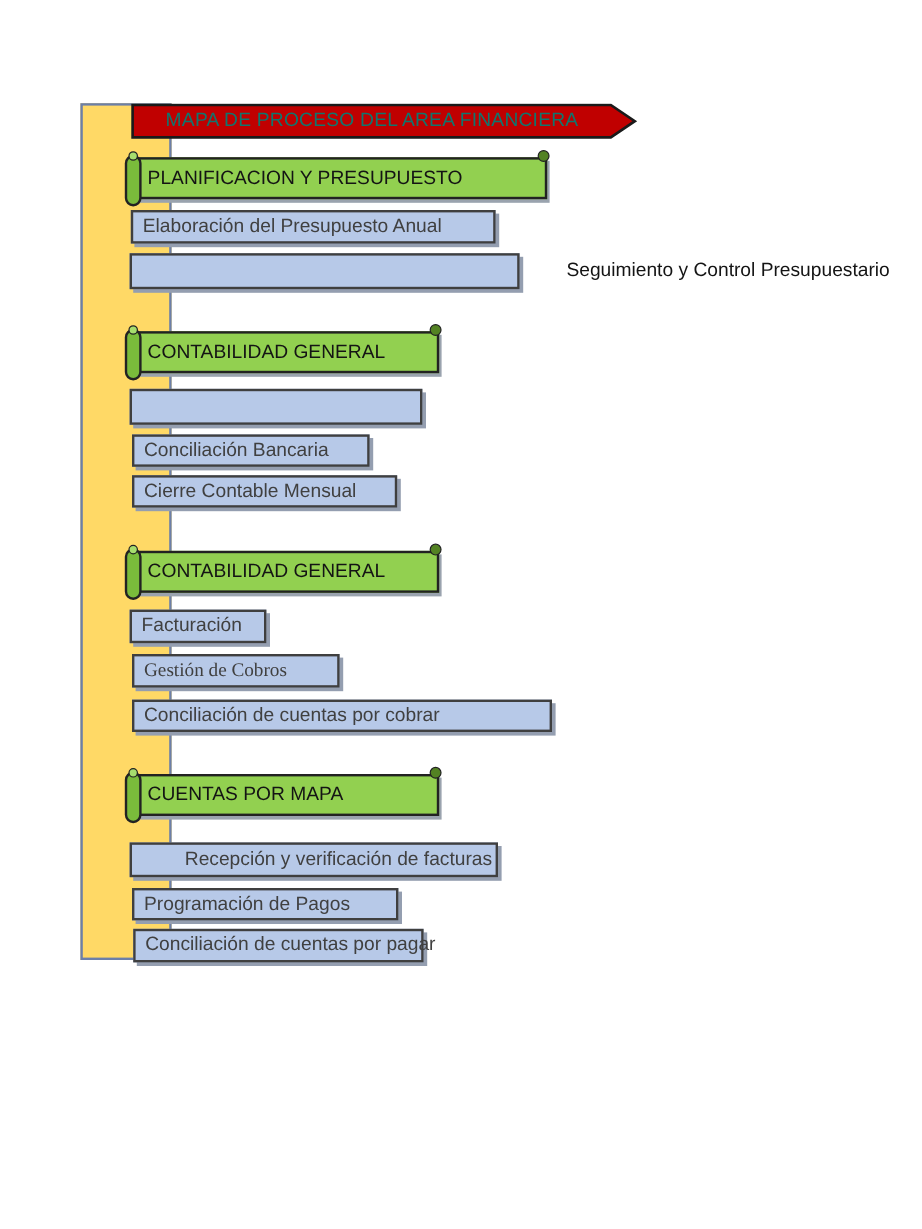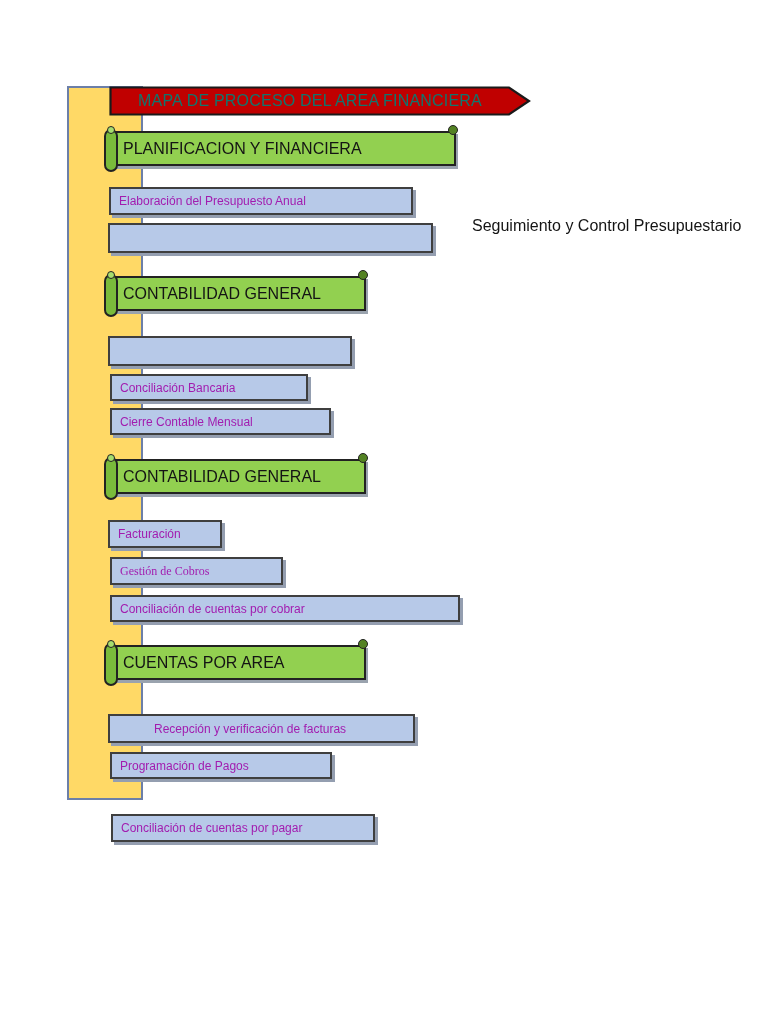--- a/index.html
+++ b/index.html
@@ -60,21 +60,21 @@
   }
 
   
   .pbox {
     position: absolute; box-sizing: border-box;
     background: #B7C9E8;
     border: 2px solid #3F3F3F;
     box-shadow: 3px 3px 0 #949EB0;
     display: flex; align-items: center;
     padding: 0 6px 0 8px;
-    font-size: 12px; color: #a21caf; white-space: nowrap; margin-top: 12px;
+    font-size: 16px; color: #404040; white-space: nowrap;
   }
 
   
   .free-label {
     position: absolute;
     display: flex; align-items: center;
     font-size: 16px; color: #141414; white-space: nowrap; margin-left: 38px;
   }
 </style>
 </head>
@@ -89,21 +89,21 @@
       <polygon points="1.5,1.5 400,1.5 420,15 400,28.5 1.5,28.5" fill="#C00000" stroke="#1A1A1A" stroke-width="2.2"></polygon>
     </svg>
     <span class="banner-label">MAPA DE PROCESO DEL AREA FINANCIERA</span>
   </div>
 
   <div class="scroll" style="left:104px; top:126px; width:352px;">
     <div class="sbody"></div>
     <div class="sroll"></div>
     <div class="sknob"></div>
     <div class="scurl"></div>
-    <div class="slabel">PLANIFICACION Y FINANCIERA</div>
+    <div class="slabel">PLANIFICACION Y PRESUPUESTO</div>
   </div>
 
   <div class="pbox" style="left:109px; top:175px; width:304px; height:28px;">Elaboración del Presupuesto Anual</div>
 
   <div class="pbox" style="left:108px; top:211px; width:325px; height:30px;"></div>
   <div class="free-label" style="left:434px; top:211px; height:30px;">Seguimiento y Control Presupuestario</div>
 
   <div class="scroll" style="left:104px; top:271px; width:262px;">
     <div class="sbody"></div>
     <div class="sroll"></div>
@@ -130,22 +130,22 @@
 
   <div class="pbox" style="left:110px; top:545px; width:173px; height:28px;font-family:Liberation Serif, serif;">Gestión de Cobros</div>
 
   <div class="pbox" style="left:110px; top:583px; width:350px; height:27px;">Conciliación de cuentas por cobrar</div>
 
   <div class="scroll" style="left:104px; top:640px; width:262px;">
     <div class="sbody"></div>
     <div class="sroll"></div>
     <div class="sknob"></div>
     <div class="scurl"></div>
-    <div class="slabel">CUENTAS POR AREA</div>
+    <div class="slabel">CUENTAS POR MAPA</div>
   </div>
 
   <div class="pbox" style="left:108px; top:702px; width:307px; height:29px;padding-left:44px;">Recepción y verificación de facturas</div>
 
   <div class="pbox" style="left:110px; top:740px; width:222px; height:27px;">Programación de Pagos</div>
 
-  <div class="pbox" style="left:111px; top:802px; width:264px; height:28px;text-align:center;">Conciliación de cuentas por pagar</div>
+  <div class="pbox" style="left:111px; top:774px; width:242px; height:28px;text-align:center;">Conciliación de cuentas por pagar</div>
 
 </div>
 
 </body></html>

